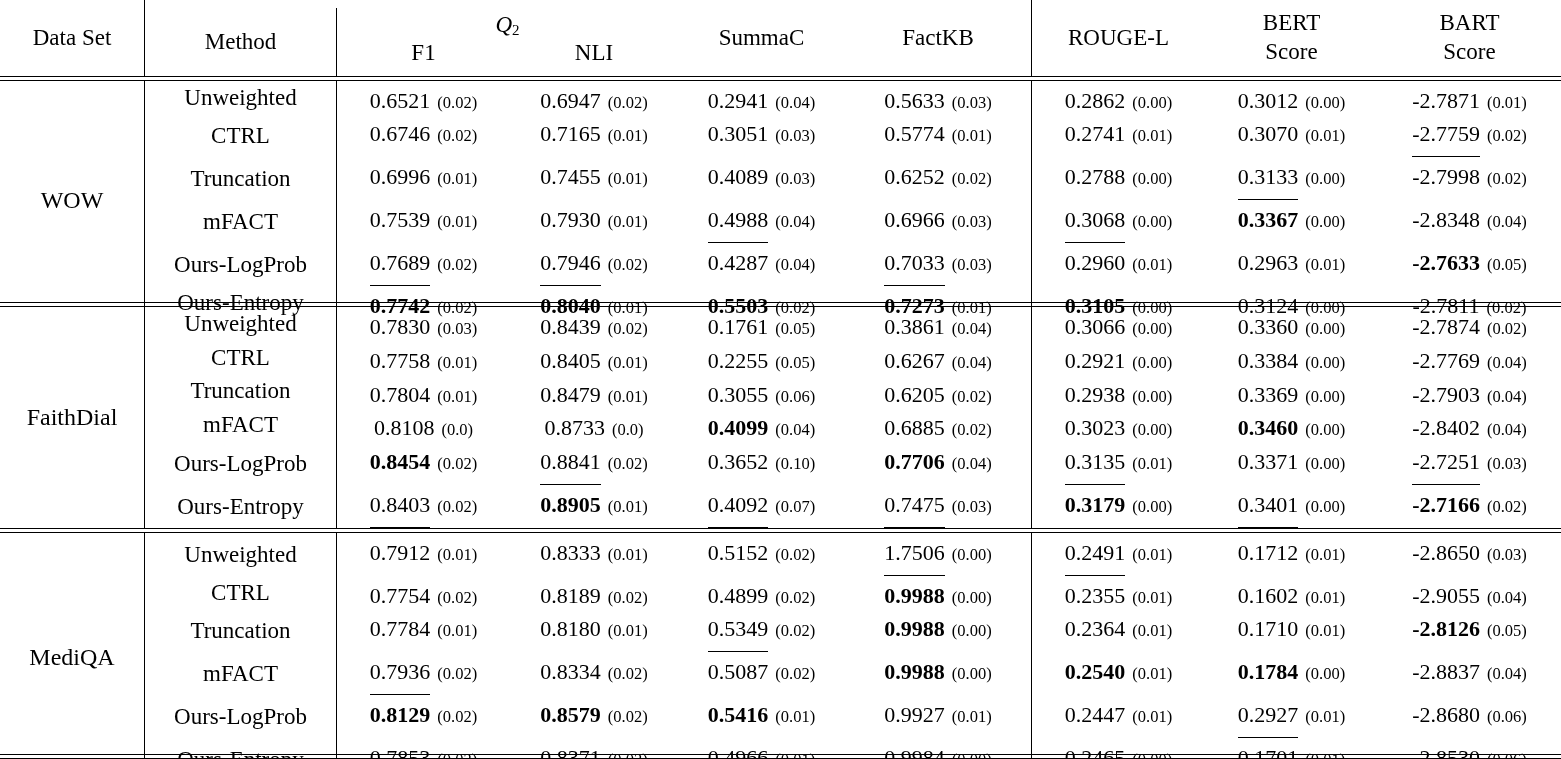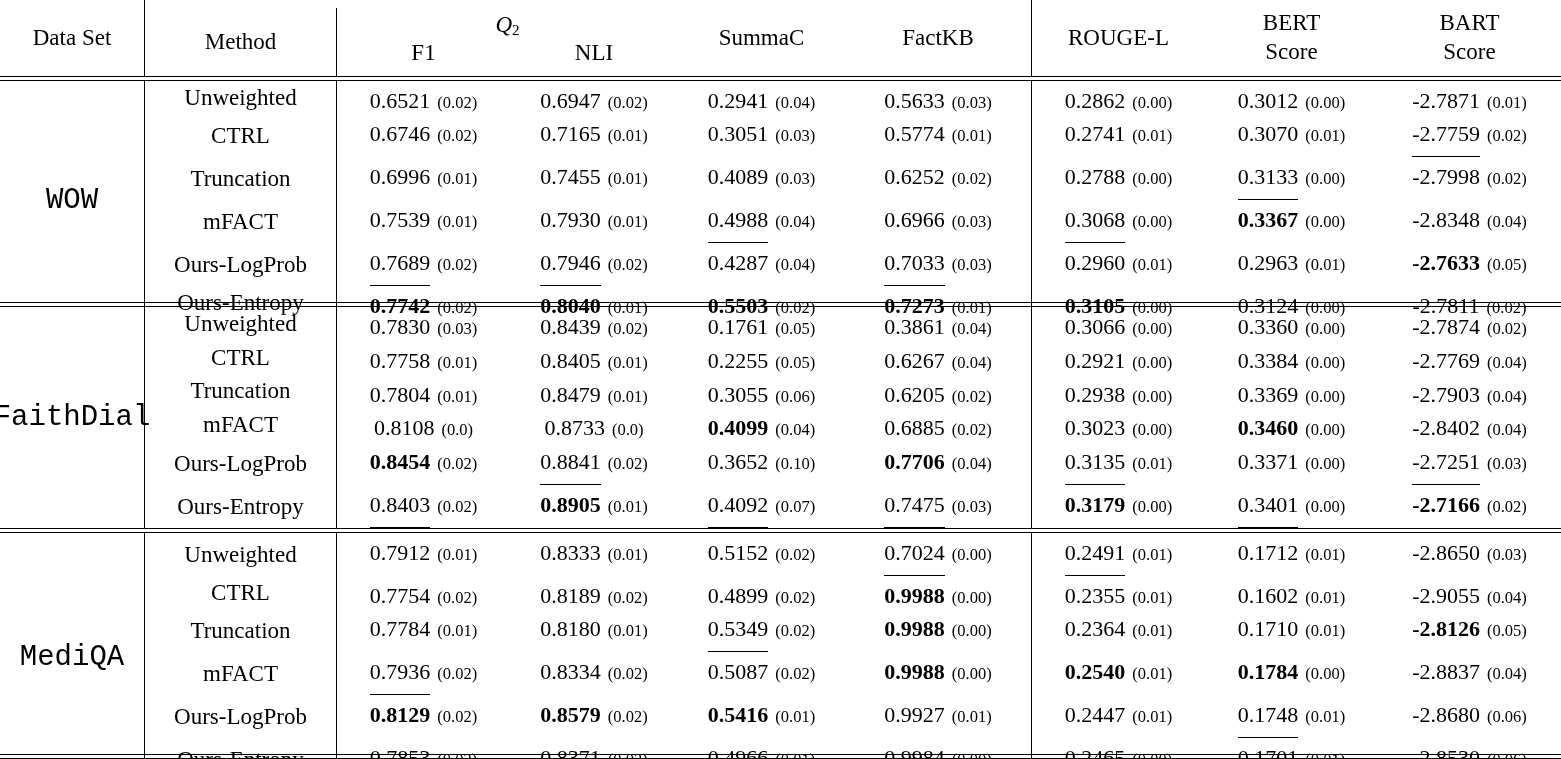--- a/index.html
+++ b/index.html
@@ -23,21 +23,21 @@
   .r2c3{grid-row:2;grid-column:3;align-items:flex-start;padding-top:2px;text-align:center;}
   .r2c4{grid-row:2;grid-column:4;align-items:flex-start;padding-top:2px;}
   .c1{grid-column:1;} .c2{grid-column:2;margin-top:8px;} .c5{grid-column:5;} .c6{grid-column:6;}
   .c7{grid-column:7;} .c8{grid-column:8;} .c9{grid-column:9;justify-content:center;}
   .twoline{flex-direction:column;line-height:1.25;}
   
   .dbl{height:5px;box-sizing:border-box;border-top:1.6px solid #000;border-bottom:1.6px solid #000;}
   
   .group{height:221px;grid-template-rows:repeat(6,1fr);font-size:22px;}
   .cell{display:flex;align-items:center;justify-content:center;}
-  .dataset{grid-row:1 / span 6;grid-column:1;font-size:29px;font-family:Liberation Mono, monospace;}
+  .dataset{grid-row:1 / span 6;grid-column:1;font-size:24px;}
   .method{font-size:23px;}
   .metric{align-items:baseline;padding-top:7px;}
   .val{display:inline-block;}
   .val.b{font-weight:bold;}
   .val.u{border-bottom:1.4px solid #000;padding-bottom:9px;}
   .sd{font-size:16.5px;margin-left:7px;}
 </style>
 </head>
 <body>
 
@@ -433,21 +433,21 @@
         </div>
         <div class="cell metric">
           <span class="val n">0.8333</span>
           <span class="sd">(0.01)</span>
         </div>
         <div class="cell metric">
           <span class="val n">0.5152</span>
           <span class="sd">(0.02)</span>
         </div>
         <div class="cell metric vr">
-          <span class="val u">0.7024</span>
+          <span class="val u">1.7506</span>
           <span class="sd">(0.00)</span>
         </div>
         <div class="cell metric">
           <span class="val u">0.2491</span>
           <span class="sd">(0.01)</span>
         </div>
         <div class="cell metric">
           <span class="val n">0.1712</span>
           <span class="sd">(0.01)</span>
         </div>
@@ -557,21 +557,21 @@
         </div>
         <div class="cell metric vr">
           <span class="val n">0.9927</span>
           <span class="sd">(0.01)</span>
         </div>
         <div class="cell metric">
           <span class="val n">0.2447</span>
           <span class="sd">(0.01)</span>
         </div>
         <div class="cell metric">
-          <span class="val u">0.1748</span>
+          <span class="val u">0.2927</span>
           <span class="sd">(0.01)</span>
         </div>
         <div class="cell metric">
           <span class="val n">-2.8680</span>
           <span class="sd">(0.06)</span>
         </div>
         <div class="cell method vr">Ours-Entropy</div>
         <div class="cell metric">
           <span class="val n">0.7853</span>
           <span class="sd">(0.02)</span>

